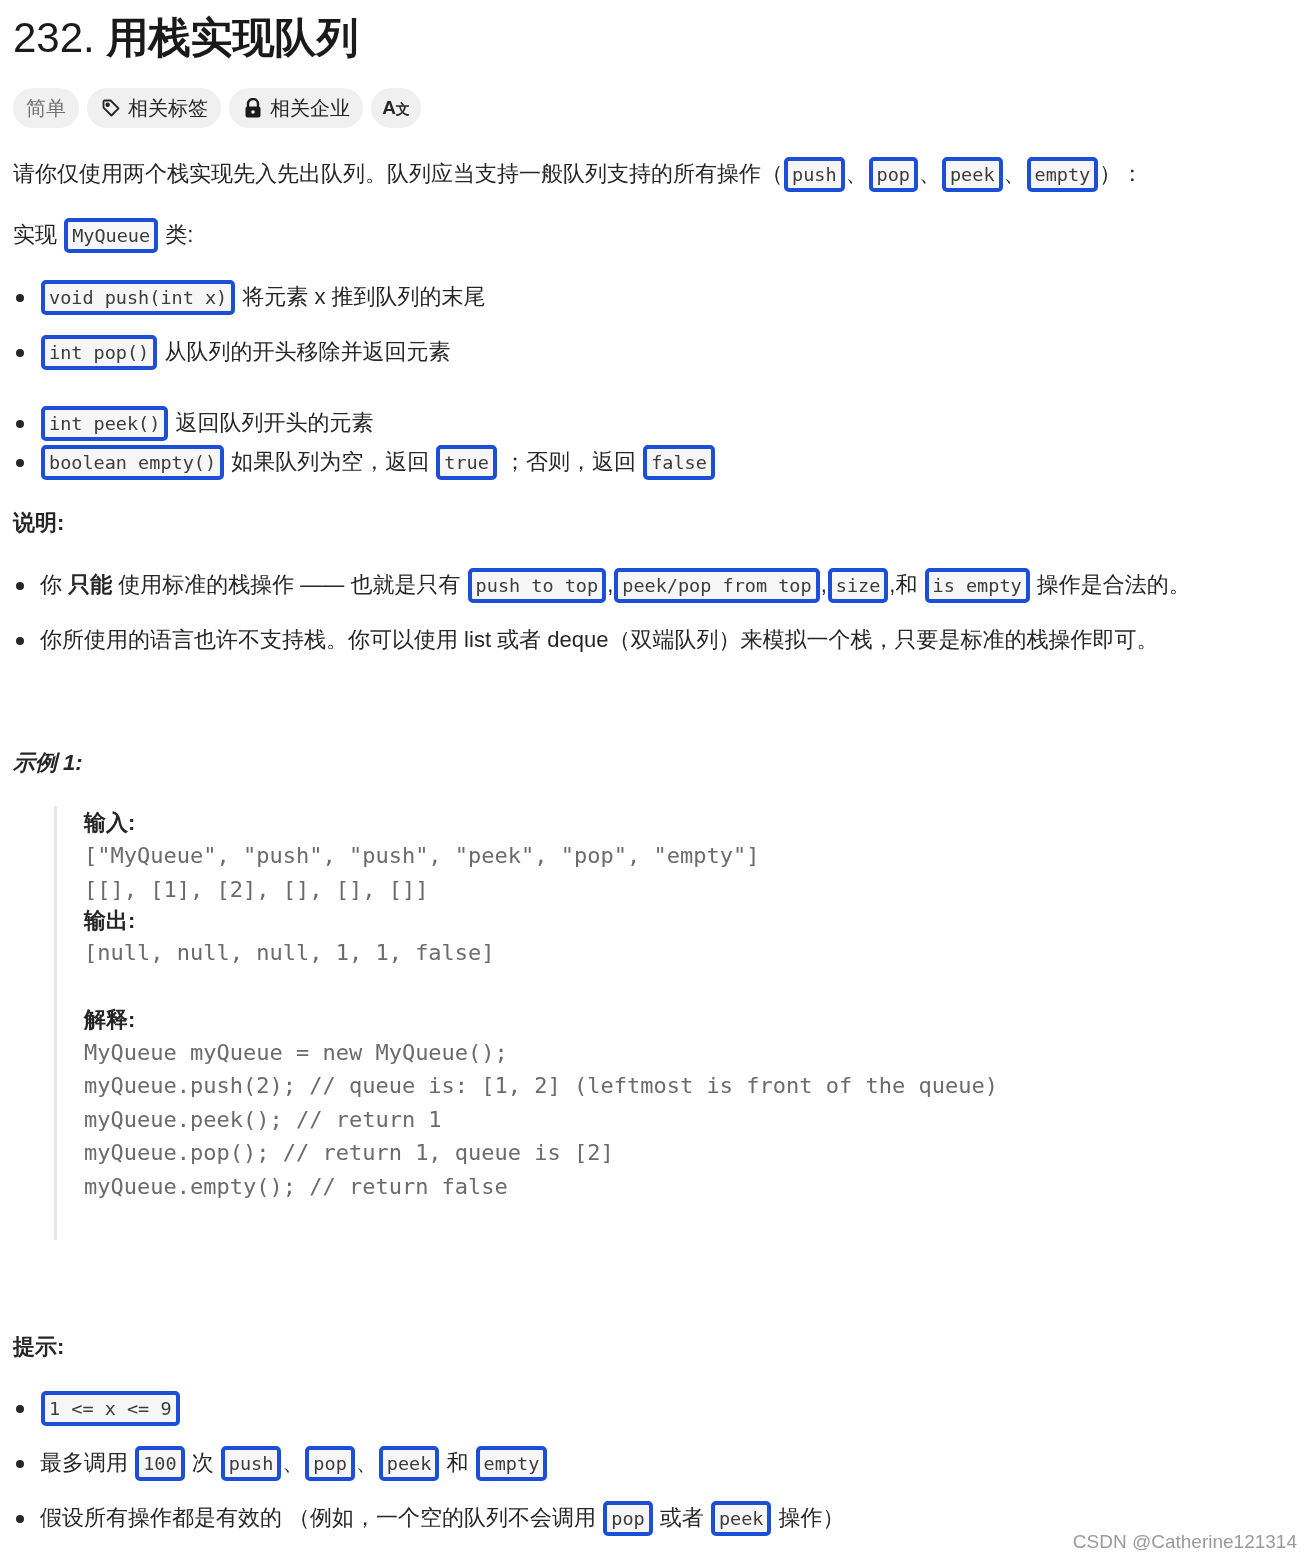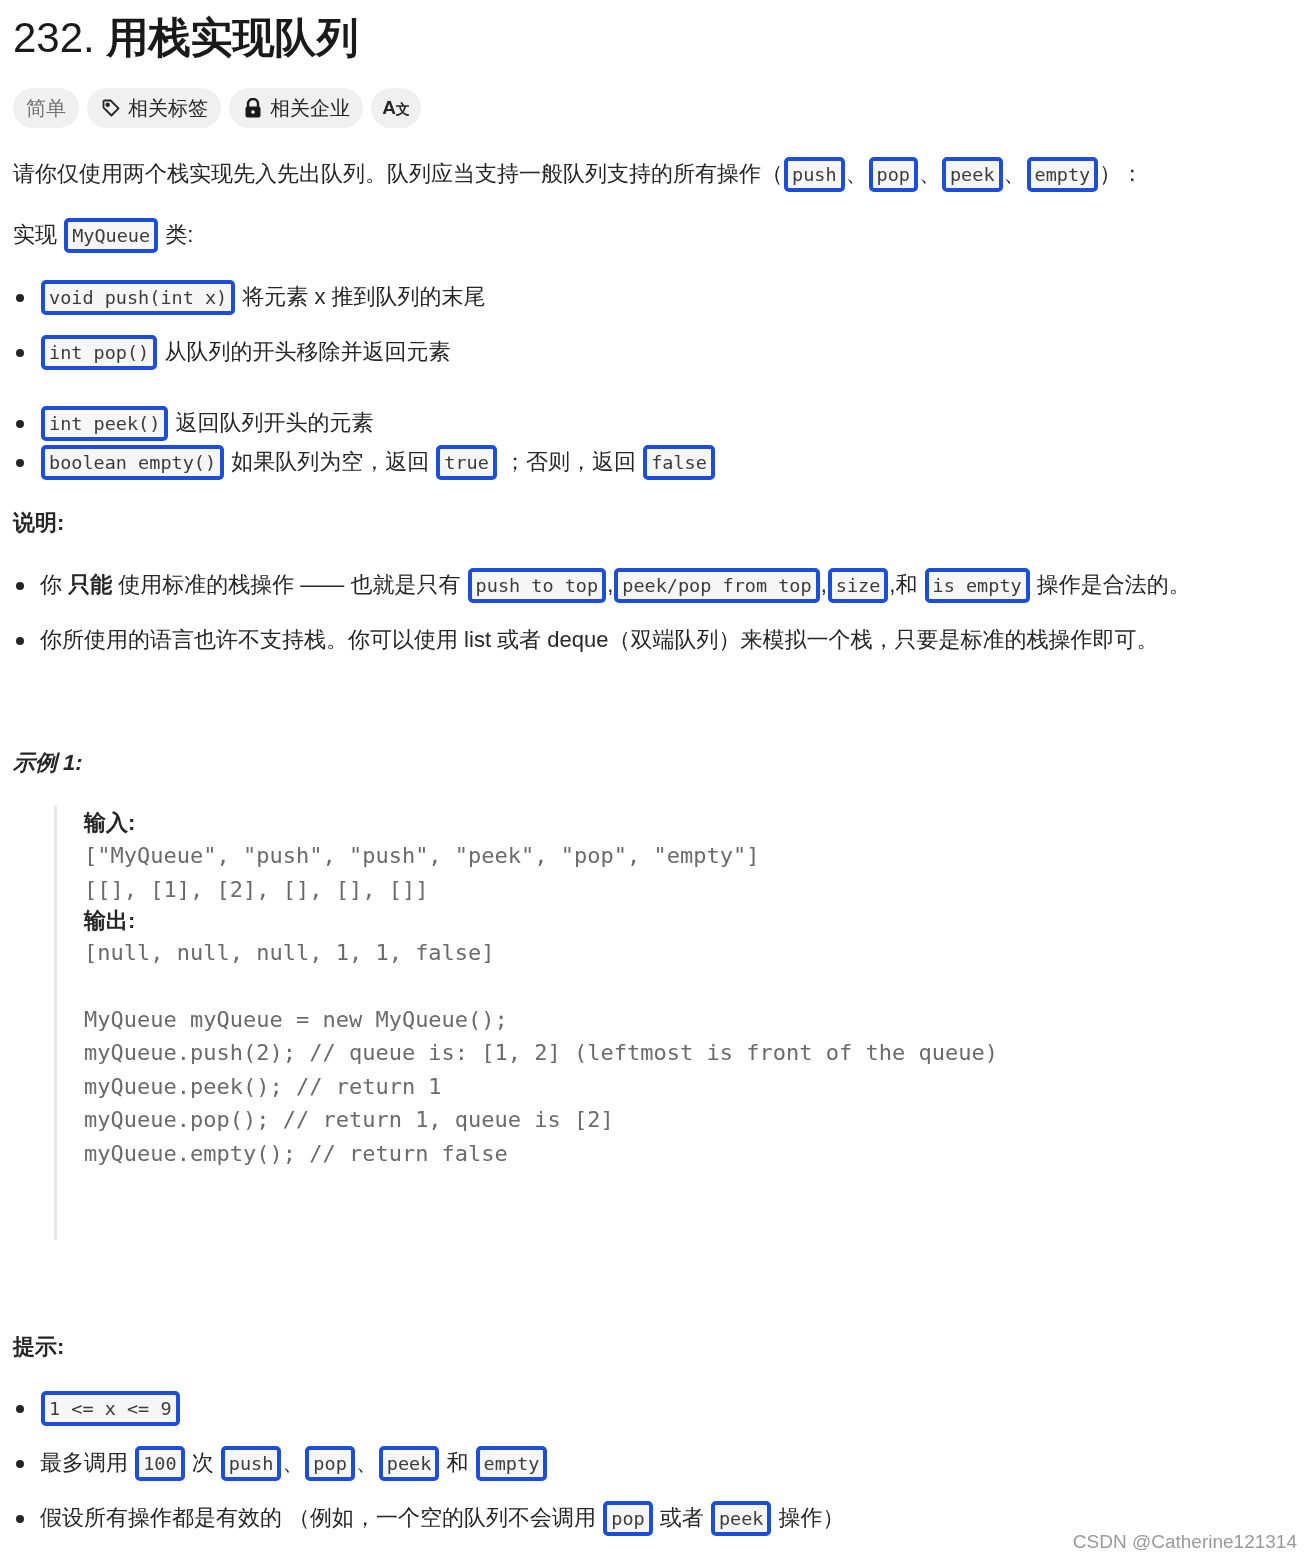--- a/index.html
+++ b/index.html
@@ -137,20 +137,21 @@
   <div class="txt bold" style="top:748px;font-style:italic;">示例 1:</div>
 
   <div class="example">
     <div class="ex-inner">
       <div class="ex-label">输入:</div>
       <div class="mono">["MyQueue", "push", "push", "peek", "pop", "empty"]</div>
       <div class="mono">[[], [1], [2], [], [], []]</div>
       <div class="ex-label" style="line-height:30px;">输出:</div>
       <div class="mono">[null, null, null, 1, 1, false]</div>
       <div style="height:33px;"></div>
+      <div class="ex-label">解释:</div>
       <div class="mono">MyQueue myQueue = new MyQueue();</div>
       <div class="mono">myQueue.push(2); // queue is: [1, 2] (leftmost is front of the queue)</div>
       <div class="mono">myQueue.peek(); // return 1</div>
       <div class="mono">myQueue.pop(); // return 1, queue is [2]</div>
       <div class="mono">myQueue.empty(); // return false</div>
     </div>
   </div>
 
   <div class="txt bold" style="top:1332px;">提示:</div>
 

